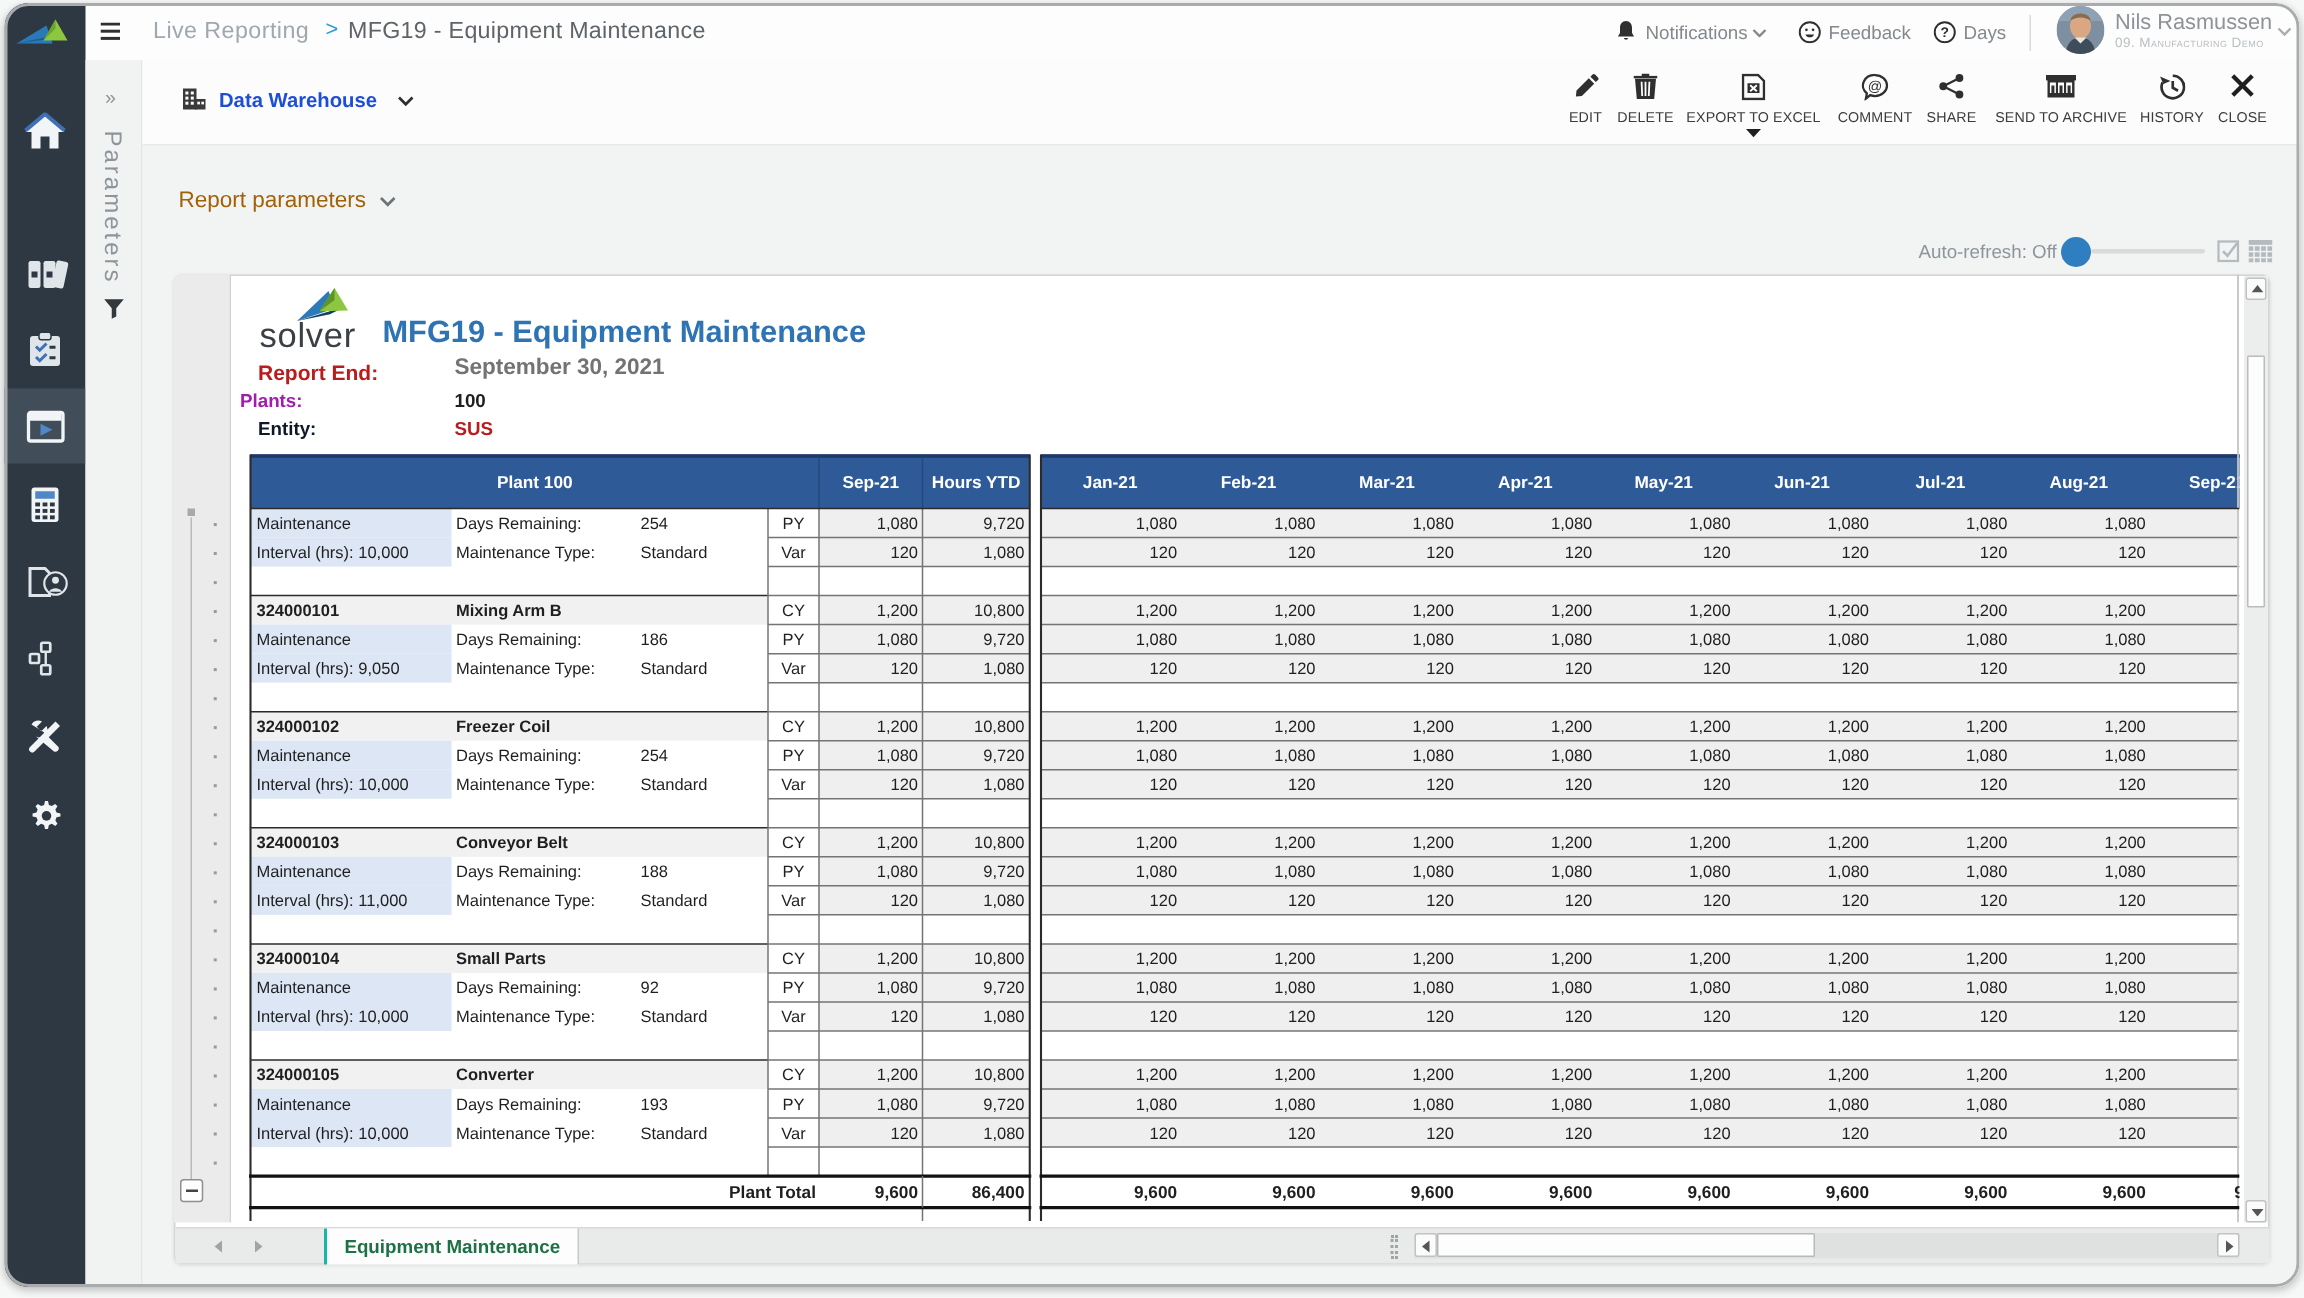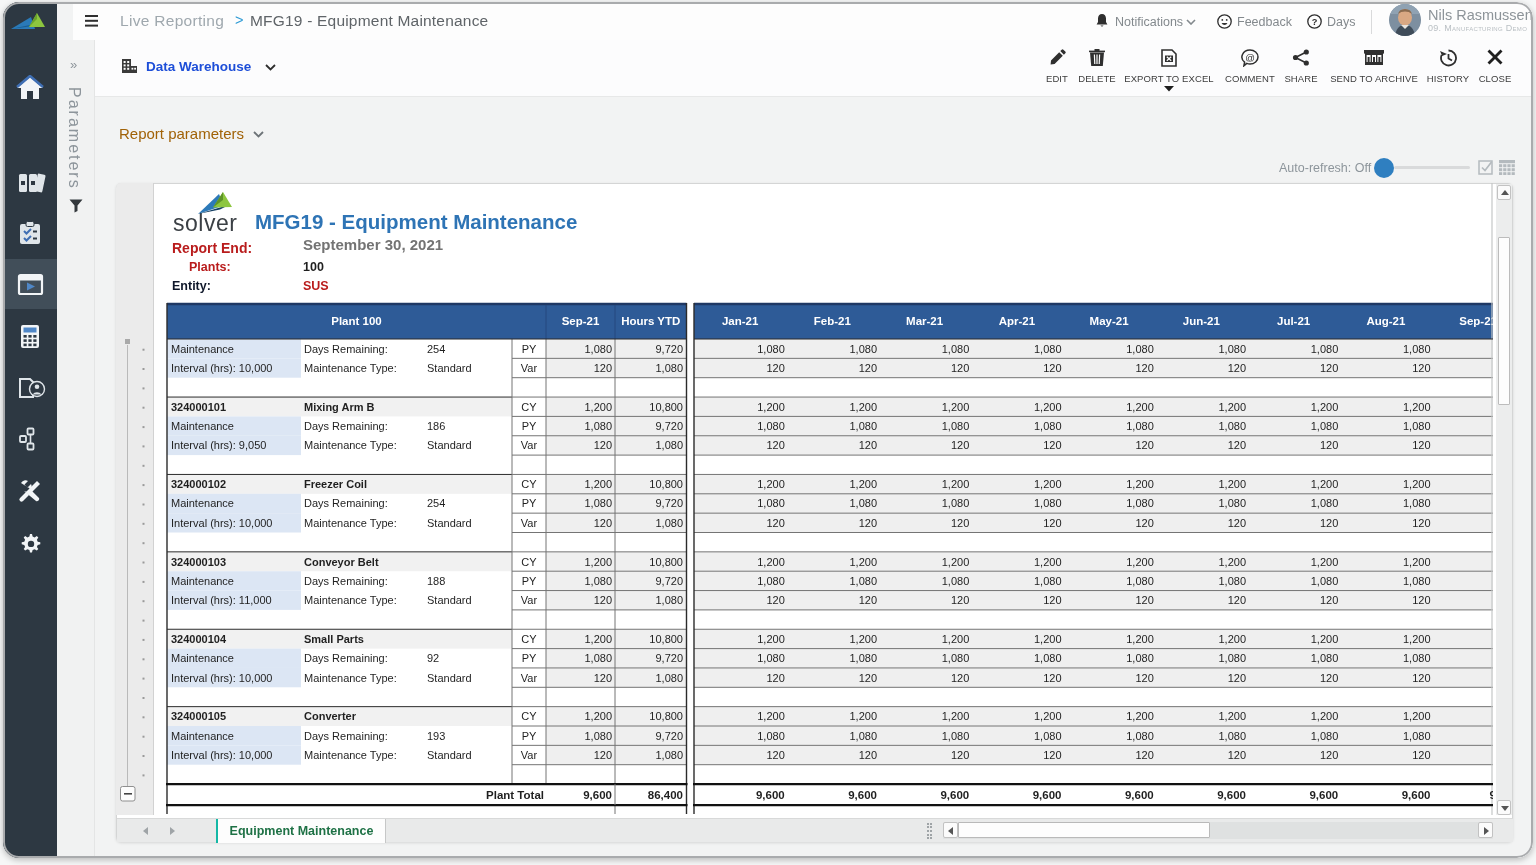--- a/index.html
+++ b/index.html
@@ -6,21 +6,21 @@
   html,body { width:1536px; height:865px; background:#f6f7f7; overflow:hidden;
     font-family:"Liberation Sans", sans-serif; }
   #win { position:absolute; left:3px; top:2px; width:1530px; height:856px;
     background:#f2f3f3; border-radius:16px; overflow:hidden;
     box-shadow:0 2px 6px rgba(0,0,0,.25); }
   #winb { position:absolute; left:0; top:0; width:1530px; height:856px;
     border:2px solid #a9abad; border-radius:16px; z-index:99; pointer-events:none; }
   #side { position:absolute; left:0; top:0; bottom:0; width:54px; background:#2d3842; }
   #side .sel { position:absolute; left:0; top:257px; width:54px; height:50px; background:#414e59; }
   .sicon { position:absolute; left:0; width:54px; }
-  #nav { position:absolute; left:70px; right:0; top:0; height:45px; background:#fdfdfd;
+  #nav { position:absolute; left:52px; right:0; top:0; height:45px; background:#fdfdfd;
     border-bottom:1px solid #e8e8e8; }
   #pstrip { position:absolute; left:54px; top:38px; bottom:0; width:38px; background:#f1f2f2;
     border-right:1px solid #e4e5e5; }
   #pstrip .vtext { position:absolute; left:8px; top:47px;
     writing-mode:vertical-rl; font-size:16px; color:#8d959b; letter-spacing:2px; }
   #content { position:absolute; left:92px; right:0; top:38px; bottom:0; background:#f2f3f3; }
   #toolbar { position:absolute; left:0; right:0; top:0; height:57px; background:#fcfcfd;
     border-bottom:1px solid #e7e8e8; }
   .act { position:absolute; top:0; width:110px; text-align:center; }
   .act .lbl { position:absolute; top:33px; width:110px; font-size:9.5px; color:#3c3c3c; letter-spacing:.1px; }
@@ -339,21 +339,21 @@
   <div style="position:absolute;left:170px;top:208px;font-size:23px;color:#3b4045;letter-spacing:.5px">solver</div>
   <svg width="36" height="25" viewBox="0 0 36 25" style="position:absolute;left:194px;top:189px">
     <path d="M1 23 L22 3 L26.5 14.5 Z" fill="#2d7ab9"></path>
     <path d="M1 23 L33 13.5 L23 18.5 Z" fill="#143f63"></path>
     <path d="M16 16.5 L26 1 L35 16 Z" fill="#8dc63f"></path>
     <path d="M16 16.5 L26 9 L26 1 Z" fill="#5e9427"></path>
   </svg>
   <div style="position:absolute;left:252px;top:208px;font-size:20.5px;font-weight:bold;color:#2e74b5">MFG19 - Equipment Maintenance</div>
   <div style="position:absolute;left:169px;top:238px;font-size:14px;font-weight:bold;color:#b91c1c">Report End:</div>
   <div style="position:absolute;left:300px;top:234px;font-size:15px;font-weight:bold;color:#737373">September 30, 2021</div>
-  <div style="position:absolute;left:186px;top:257.5px;font-size:12.5px;font-weight:bold;color:#b91c1c">Plants:</div>
+  <div style="position:absolute;left:157px;top:257.5px;font-size:12.5px;font-weight:bold;color:#a21caf">Plants:</div>
   <div style="position:absolute;left:300px;top:257.5px;font-size:12.5px;font-weight:bold;color:#1f1f1f">100</div>
   <div style="position:absolute;left:169px;top:276.5px;font-size:12.5px;font-weight:bold;color:#0f172a">Entity:</div>
   <div style="position:absolute;left:300px;top:276.5px;font-size:12.5px;font-weight:bold;color:#b91c1c">SUS</div>
 
   <svg width="1339" height="632" viewBox="0 0 1339 632" style="position:absolute;left:151px;top:181px;font-family:'Liberation Sans',sans-serif">
 <rect x="13.00" y="120.00" width="519.50" height="36.00" fill="#2e5b97"></rect>
 <rect x="540.00" y="120.00" width="830.25" height="36.00" fill="#2e5b97"></rect>
 <line x1="13.00" x2="532.50" y1="121.00" y2="121.00" stroke="#1f3864" stroke-width="2.4"></line>
 <line x1="540.00" x2="1370.25" y1="121.00" y2="121.00" stroke="#1f3864" stroke-width="2.4"></line>
 <text x="202.50" y="142.20" font-size="11.5" font-weight="bold" fill="#ffffff" text-anchor="middle">Plant 100</text>

